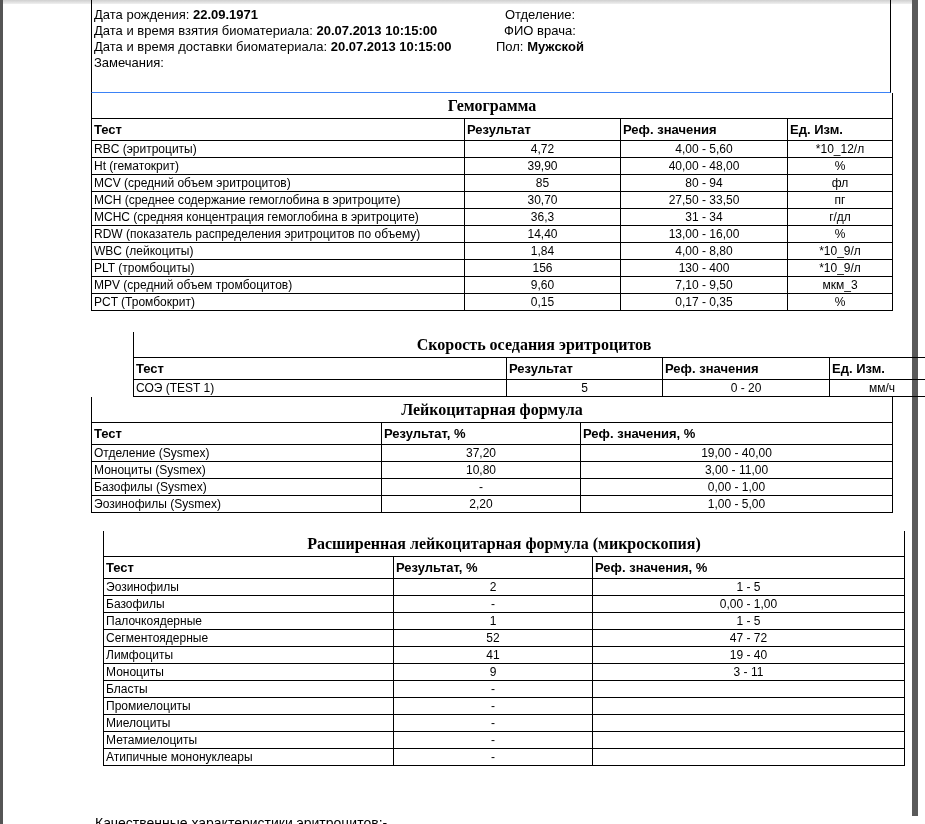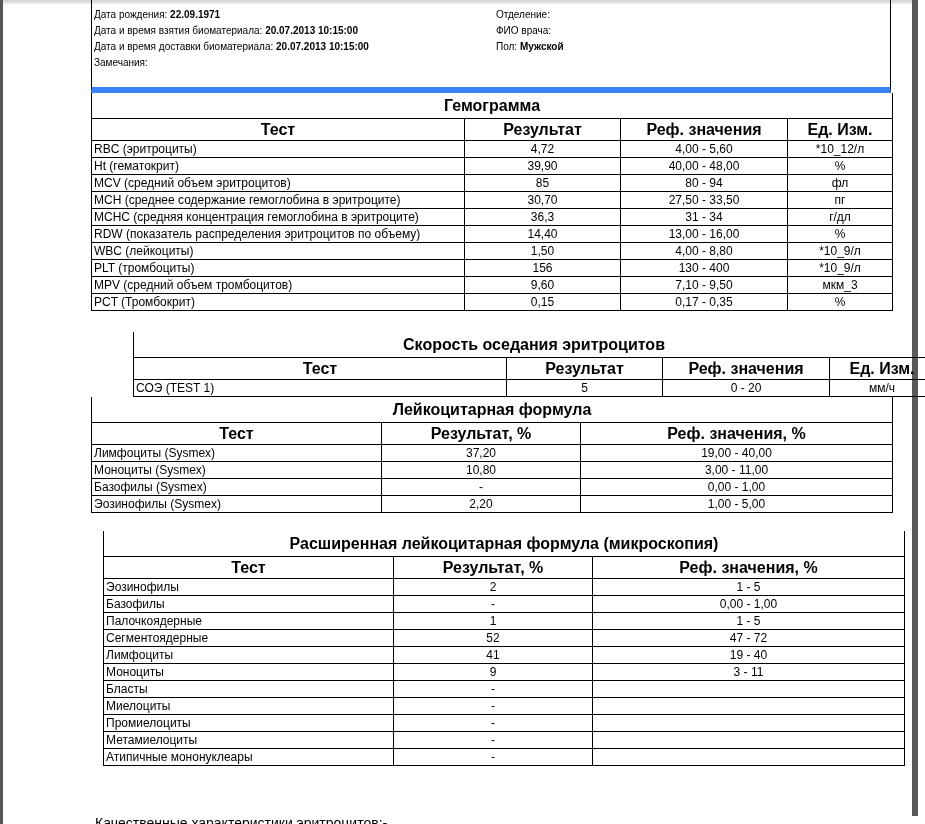--- a/index.html
+++ b/index.html
@@ -12,47 +12,48 @@
   }
   .left-strip { position: absolute; left: 0; top: 0; width: 3px; height: 824px; background: #555555; }
   .top-strip { position: absolute; left: 3px; top: 0; width: 909px; height: 4px; background: linear-gradient(#cfcfcf, #f0f0f0); }
   .right-scroll { position: absolute; left: 912px; top: 0; width: 6px; height: 816px; background: #5a5a5a; }
   .right-gap { position: absolute; left: 918px; top: 0; width: 7px; height: 824px; background: #ffffff; }
   .sheet { position: absolute; left: 91px; top: 0; width: 801px; }
 
   
   .hdr-box {
     position: absolute; left: 0; top: 0; width: 800px; height: 93px;
-    border-left: 1px solid #000; border-right: 1px solid #000; border-bottom: 6px solid #3b82f6;
+    border-left: 1px solid #000; border-right: 1px solid #000; border-bottom: 1px solid #3b82f6;
     box-sizing: border-box;
-    font-size: 10px; line-height: 16px;
+    font-size: 13px; line-height: 16px;
   }
   .hdr-left { position: absolute; left: 2px; top: 7px; }
-  .hdr-right { position: absolute; left: 404px; top: 7px; }
+  .hdr-right { position: absolute; left: 404px; top: 7px; text-align: center; }
   .hdr-line b { font-weight: bold; }
 
   table.lab {
     position: absolute; left: 0; width: 801px;
     border-collapse: collapse; table-layout: fixed;
     font-size: 12px;
   }
   table.lab td, table.lab th {
     border: 1px solid #000;
     padding: 0 2px;
     white-space: nowrap; overflow: hidden;
     height: 16px; line-height: 16px;
     box-sizing: border-box;
   }
-  table.lab th { font-weight: bold; font-size: 16px; text-align: center; height: 22px; }
+  table.lab th { font-weight: bold; font-size: 13px; text-align: left; height: 22px; }
   table.lab td.c { text-align: center; }
   table.lab td.l { text-align: left; }
   table.lab tr.title td {
     font-weight: bold; font-size: 16px; text-align: center;
     height: 25px; line-height: 25px;
     border-top: none;
+    font-family: Liberation Serif, serif;
   }
   .footer-note { position: absolute; left: 95px; top: 789px; font-size: 14px; margin-top: 26px; }
 </style>
 </head>
 <body>
 
 <div class="left-strip"></div>
 <div class="top-strip"></div>
 <div class="right-scroll"></div>
 <div class="right-gap"></div>
@@ -139,21 +140,21 @@
           <td class="c">г/дл</td>
         </tr>
     <tr>
           <td class="l">RDW (показатель распределения эритроцитов по объему)</td>
           <td class="c">14,40</td>
           <td class="c">13,00 - 16,00</td>
           <td class="c">%</td>
         </tr>
     <tr>
           <td class="l">WBC (лейкоциты)</td>
-          <td class="c">1,50</td>
+          <td class="c">1,84</td>
           <td class="c">4,00 - 8,80</td>
           <td class="c">*10_9/л</td>
         </tr>
     <tr>
           <td class="l">PLT (тромбоциты)</td>
           <td class="c">156</td>
           <td class="c">130 - 400</td>
           <td class="c">*10_9/л</td>
         </tr>
     <tr>
@@ -206,21 +207,21 @@
     <tbody>
         <tr class="title">
           <td colspan="3">Лейкоцитарная формула</td>
         </tr>
     <tr>
       <th>Тест</th>
       <th>Результат, %</th>
       <th>Реф. значения, %</th>
     </tr>
     <tr>
-          <td class="l">Лимфоциты (Sysmex)</td>
+          <td class="l">Отделение (Sysmex)</td>
           <td class="c">37,20</td>
           <td class="c">19,00 - 40,00</td>
         </tr>
     <tr>
           <td class="l">Моноциты (Sysmex)</td>
           <td class="c">10,80</td>
           <td class="c">3,00 - 11,00</td>
         </tr>
     <tr>
           <td class="l">Базофилы (Sysmex)</td>
@@ -279,26 +280,26 @@
           <td class="l">Моноциты</td>
           <td class="c">9</td>
           <td class="c">3 - 11</td>
         </tr>
     <tr>
           <td class="l">Бласты</td>
           <td class="c">-</td>
           <td class="c"></td>
         </tr>
     <tr>
+          <td class="l">Промиелоциты</td>
+          <td class="c">-</td>
+          <td class="c"></td>
+        </tr>
+    <tr>
           <td class="l">Миелоциты</td>
-          <td class="c">-</td>
-          <td class="c"></td>
-        </tr>
-    <tr>
-          <td class="l">Промиелоциты</td>
           <td class="c">-</td>
           <td class="c"></td>
         </tr>
     <tr>
           <td class="l">Метамиелоциты</td>
           <td class="c">-</td>
           <td class="c"></td>
         </tr>
     <tr>
           <td class="l">Атипичные мононуклеары</td>

